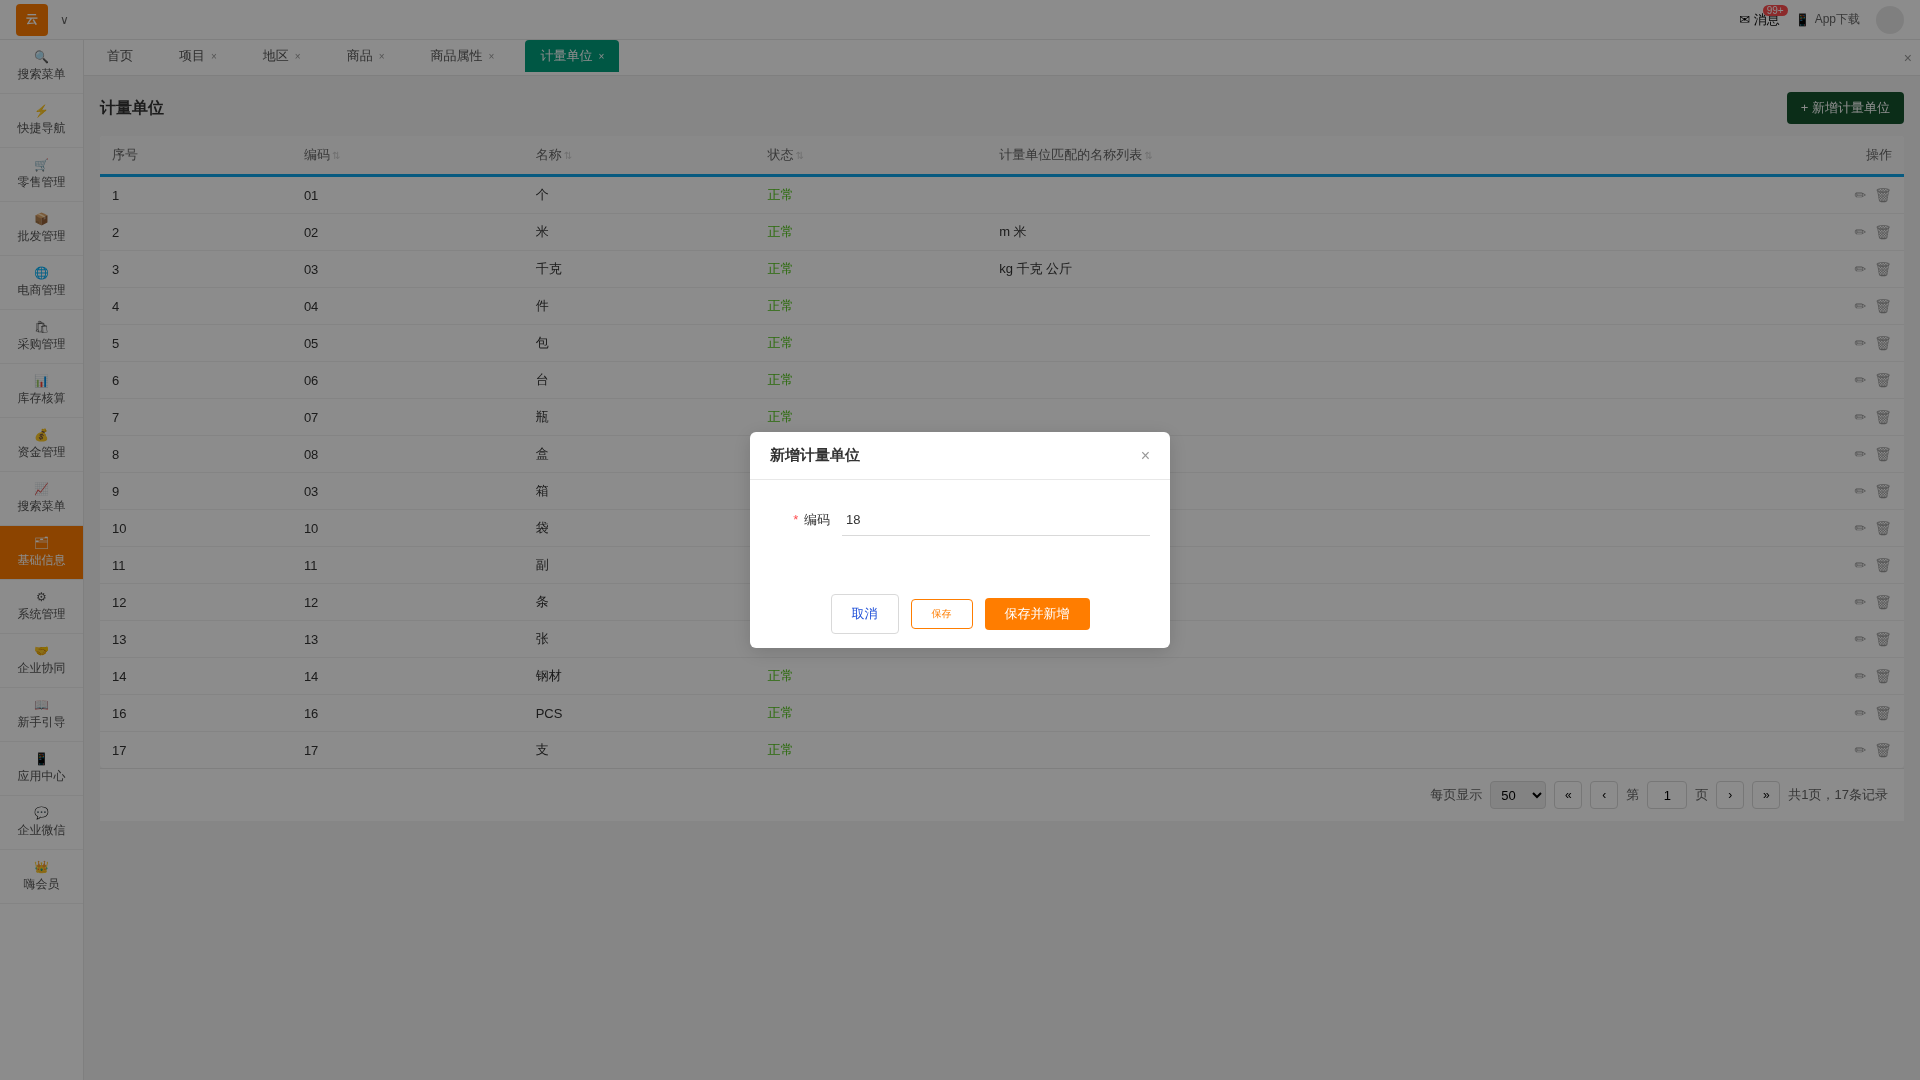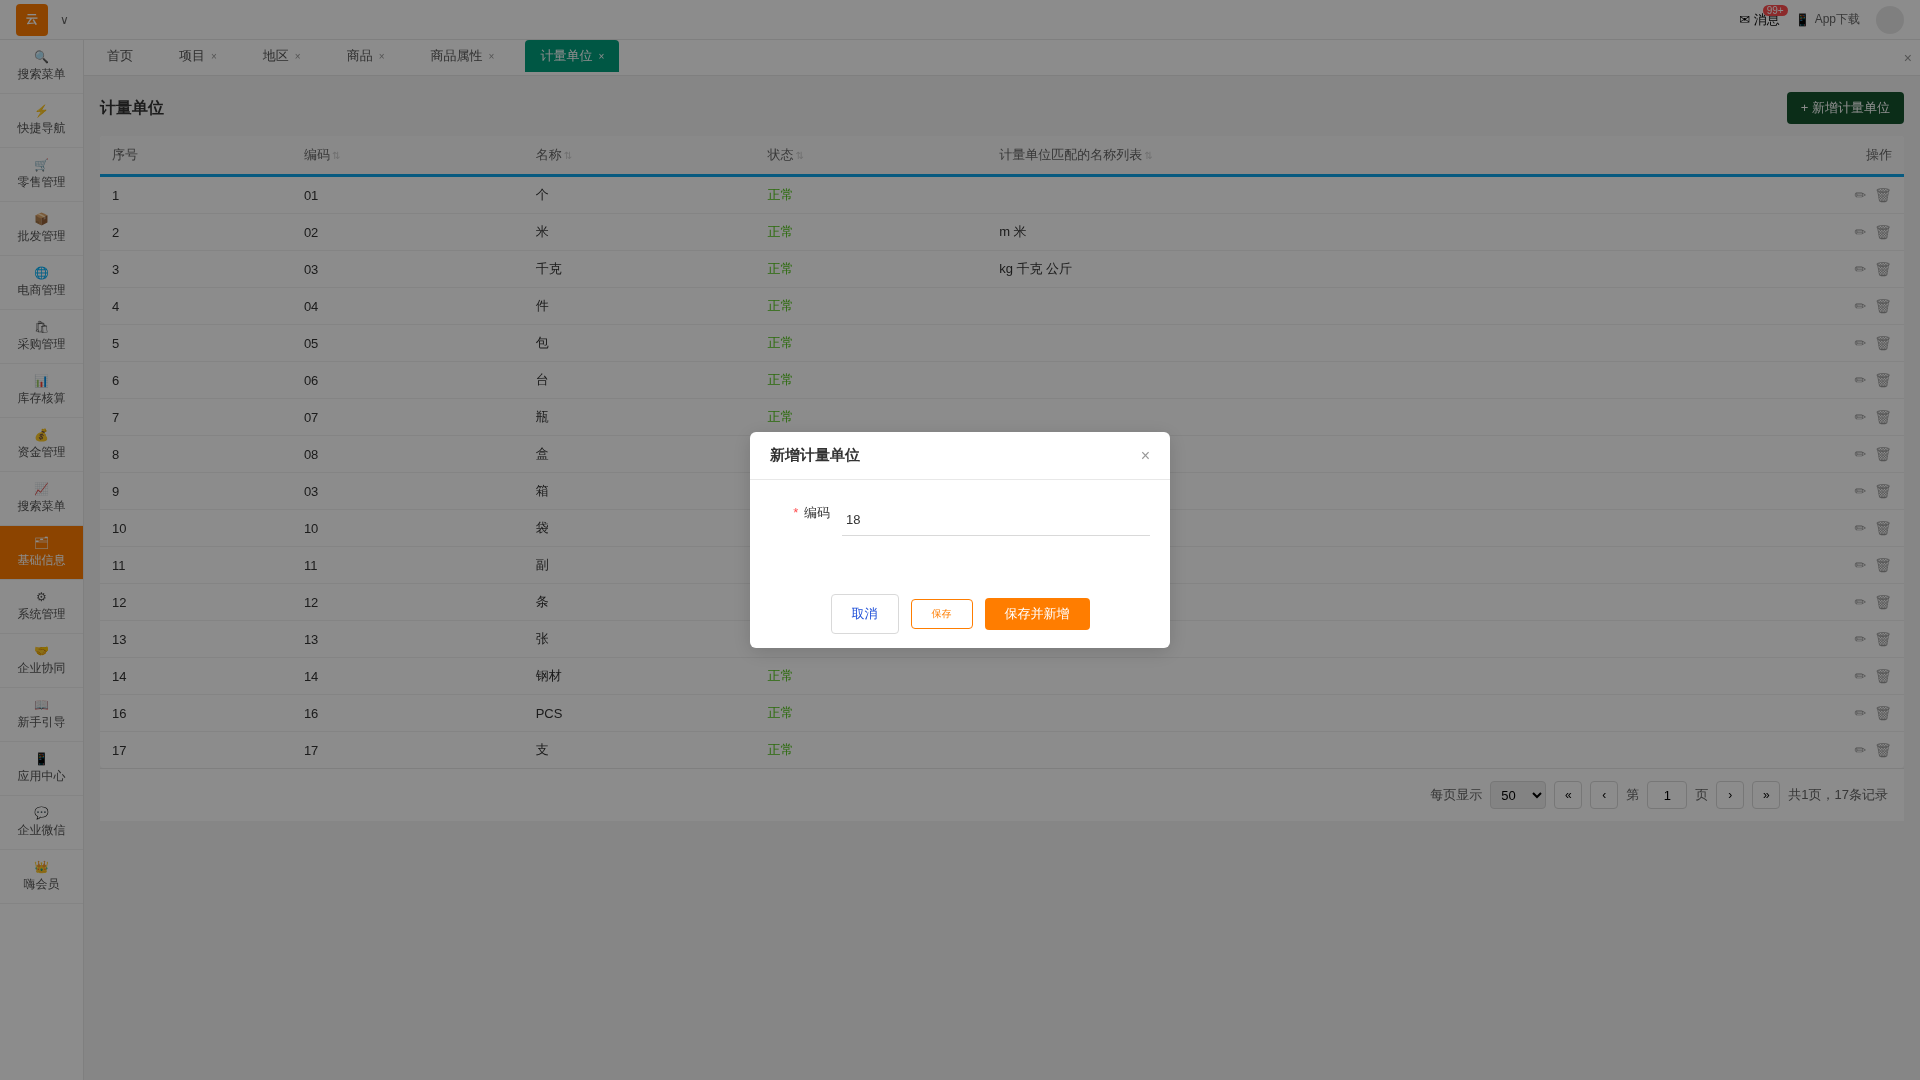--- a/index.html
+++ b/index.html
@@ -127,21 +127,21 @@
     .modal-header {
       padding: 14px 20px;
       border-bottom: 1px solid #e8e8e8;
       display: flex;
       align-items: center;
       justify-content: space-between;
     }
     .modal-title { font-size: 15px; font-weight: bold; color: #333; }
     .modal-close { cursor: pointer; color: #999; font-size: 16px; }
     .modal-body { padding: 24px 20px; }
-    .form-item { display: flex; align-items: flex-start; margin-bottom: 20px; }
+    .form-item { display: flex; align-items: center; margin-bottom: 20px; }
     .form-label { width: 60px; text-align: right; margin-right: 12px; font-size: 13px; color: #333; }
     .required-mark { color: #ff4d4f; margin-right: 2px; }
     .form-input {
       flex: 1;
       height: 32px;
       border: none;
       border-bottom: 1px solid #d9d9d9;
       outline: none;
       font-size: 13px;
       padding: 0 4px;

